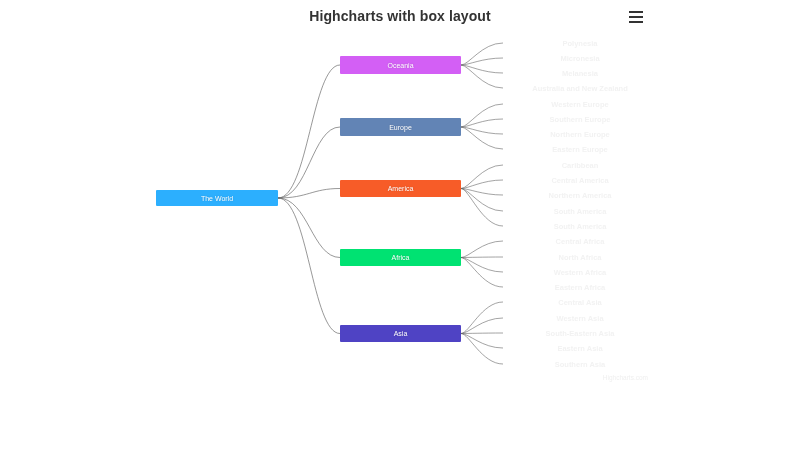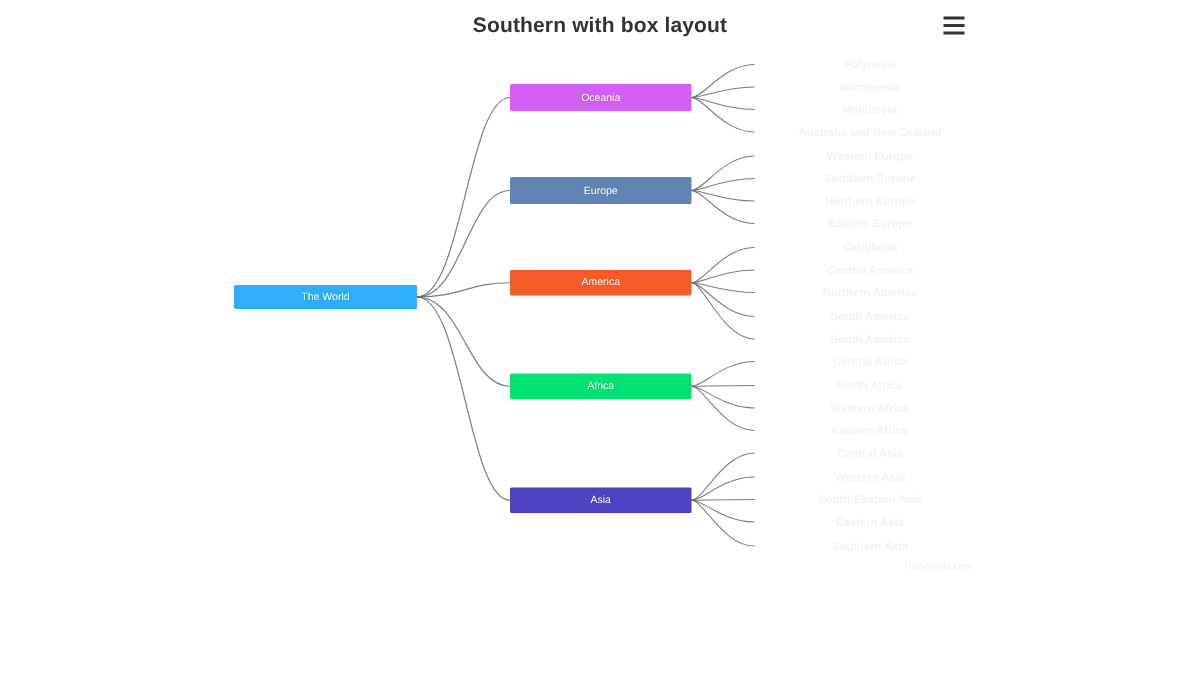--- a/index.html
+++ b/index.html
@@ -84,21 +84,21 @@
     font-size: 6.5px;
     color: #efefef;
     cursor: pointer;
   }
 </style>
 </head>
 <body>
 
 <div id="app">
 
-  <div id="chart-title">Southern with box layout</div>
+  <div id="chart-title">Highcharts with box layout</div>
 
   <div id="menu-button">
     <span class="bar"></span>
     <span class="bar"></span>
     <span class="bar"></span>
   </div>
 
   <svg id="plot" viewBox="0 0 800 450" xmlns="http://www.w3.org/2000/svg">
       <path d="M278,198 C308,198 312.1,65 340,65" fill="none" stroke="#666666" stroke-width="0.8" opacity="0.85"></path>
       <path d="M278,198 C308,198 312.1,127 340,127" fill="none" stroke="#666666" stroke-width="0.8" opacity="0.85"></path>

